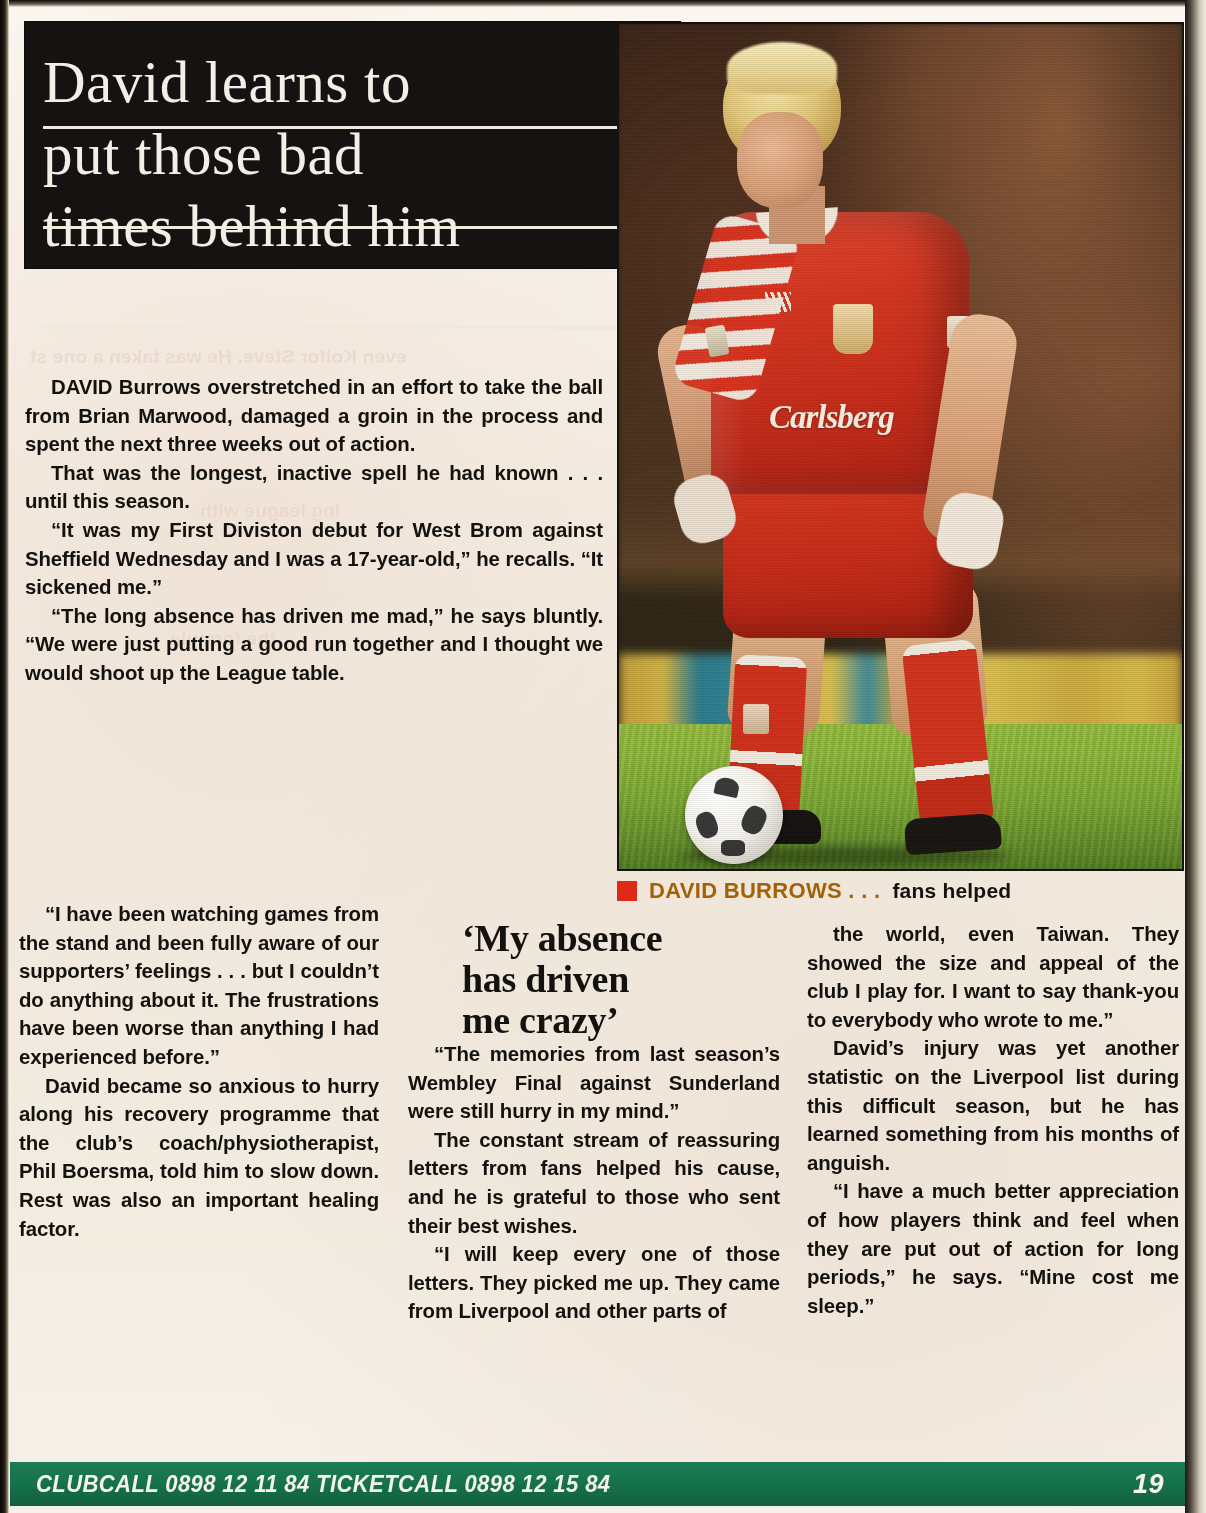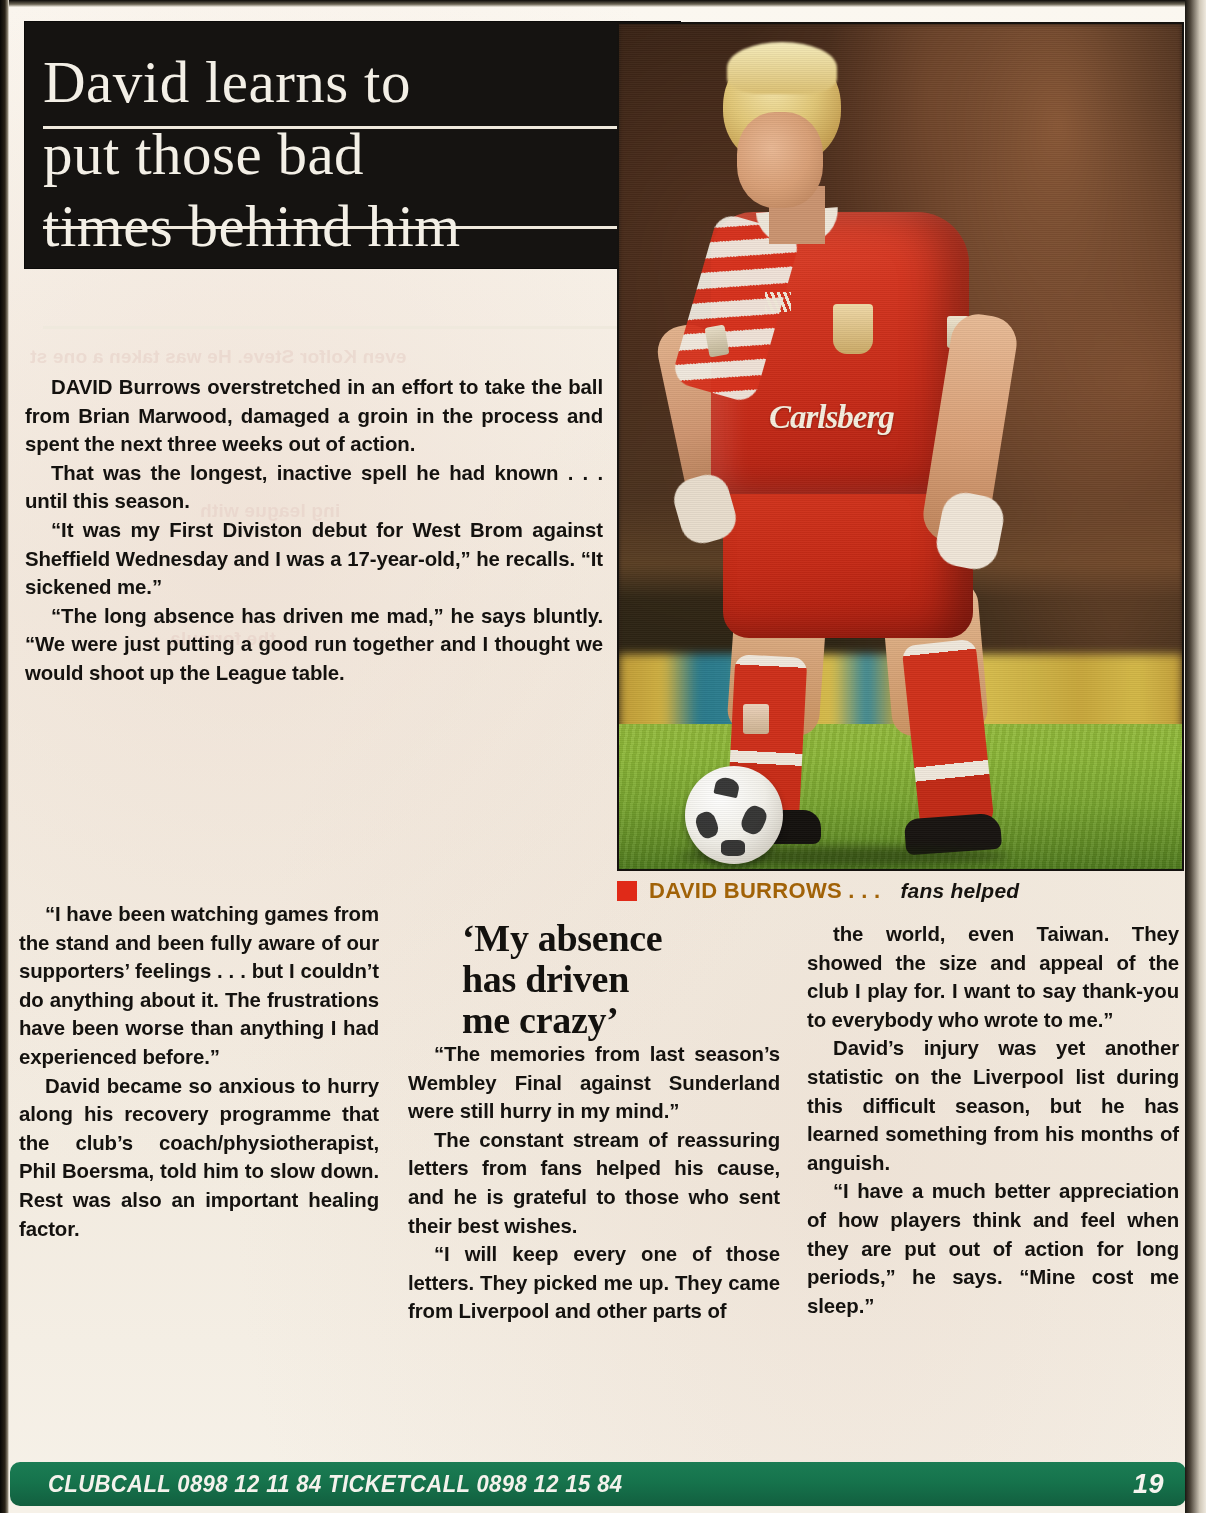--- a/index.html
+++ b/index.html
@@ -171,21 +171,21 @@
   
   #caption{
     position:absolute;left:617px;top:876px;width:570px;height:30px;
     display:flex;align-items:center;gap:12px;
   }
   #caption .cap-bullet{width:20px;height:20px;background:#e02a18;flex:0 0 auto;}
   #caption .cap-name{
     font-size:22px;font-weight:700;color:#a16207;letter-spacing:.3px;
   }
   #caption .cap-desc{
-    font-size:21px;font-weight:700;font-style:italic;color:#16130f;letter-spacing:.2px;margin-left:8px;
+    font-size:21px;font-weight:700;color:#16130f;letter-spacing:.2px;
   }
 
   
   .col{
     position:absolute;
     color:#14120f;
     font-weight:700;
     font-size:20.4px;
     line-height:28.6px;
     text-align:justify;
@@ -206,21 +206,21 @@
     line-height:41px;
     color:#14120f;
     letter-spacing:-.3px;
   }
 
   
   #footer{
     position:absolute;left:10px;top:1462px;width:1176px;height:44px;
     background:linear-gradient(180deg,#1b7c54 0%,#16734c 45%,#125f3f 100%);
     display:flex;align-items:center;justify-content:space-between;
-    padding:0 22px 0 38px;box-sizing:border-box;border-radius:10px;
+    padding:0 22px 0 26px;box-sizing:border-box;
   }
   #footer .fc-left{
     color:#f4f2ec;font-weight:700;font-style:italic;
     font-size:24px;letter-spacing:.4px;
     transform:scaleX(.92);transform-origin:left center;
     white-space:nowrap;
   }
   #footer .fc-page{
     color:#f6f4ef;font-weight:700;font-style:italic;font-size:27px;letter-spacing:.5px;
   }

